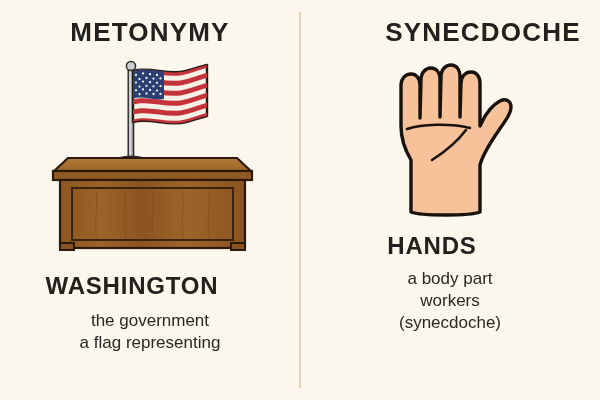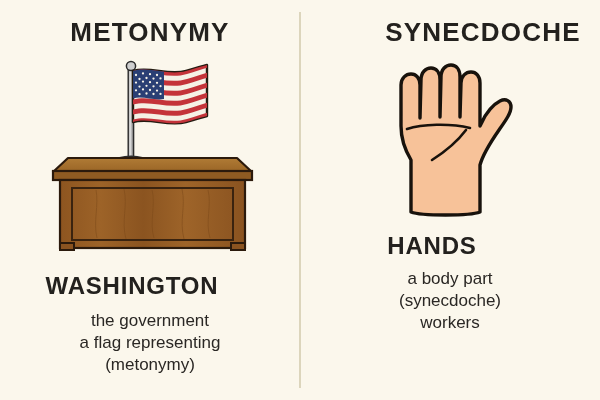--- a/index.html
+++ b/index.html
@@ -211,21 +211,20 @@
           <rect x="231" y="243" width="14" height="7" fill="#8a5320" stroke="#2b1a0c" stroke-width="2"></rect>
         </g>
       </svg>
     </div>
 
     <div class="term-heading" style="top: 272px;">WASHINGTON</div>
 
     <div class="caption" style="top: 310px;">
       <div>the government</div>
       <div>a flag representing</div>
-      <div>(metonymy)</div>
     </div>
   </div>
 
   <div class="panel panel-right">
 
     <div class="panel-title title-right">SYNECDOCHE</div>
 
     <div class="art-right">
       <svg width="300" height="230" viewBox="0 0 300 230" xmlns="http://www.w3.org/2000/svg">
         <g>
@@ -262,18 +261,18 @@
             <path d="M132 160 C 143 153, 157 142, 166 130"></path>
           </g>
         </g>
       </svg>
     </div>
 
     <div class="term-heading" style="top: 232px;">HANDS</div>
 
     <div class="caption" style="top: 268px;">
       <div>a body part</div>
+      <div>workers</div>
       <div>(synecdoche)</div>
-      <div>workers</div>
     </div>
   </div>
 
 </div>
 
 </body></html>

